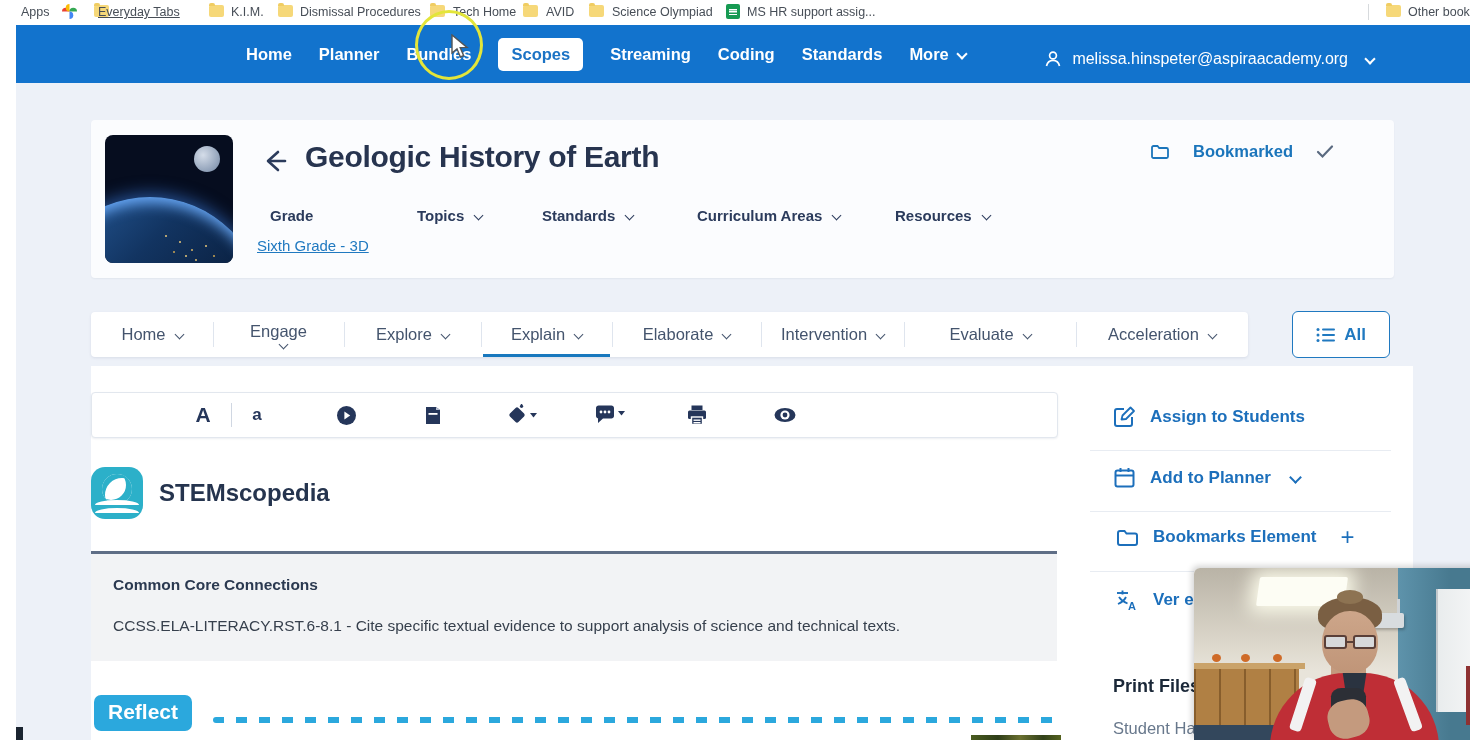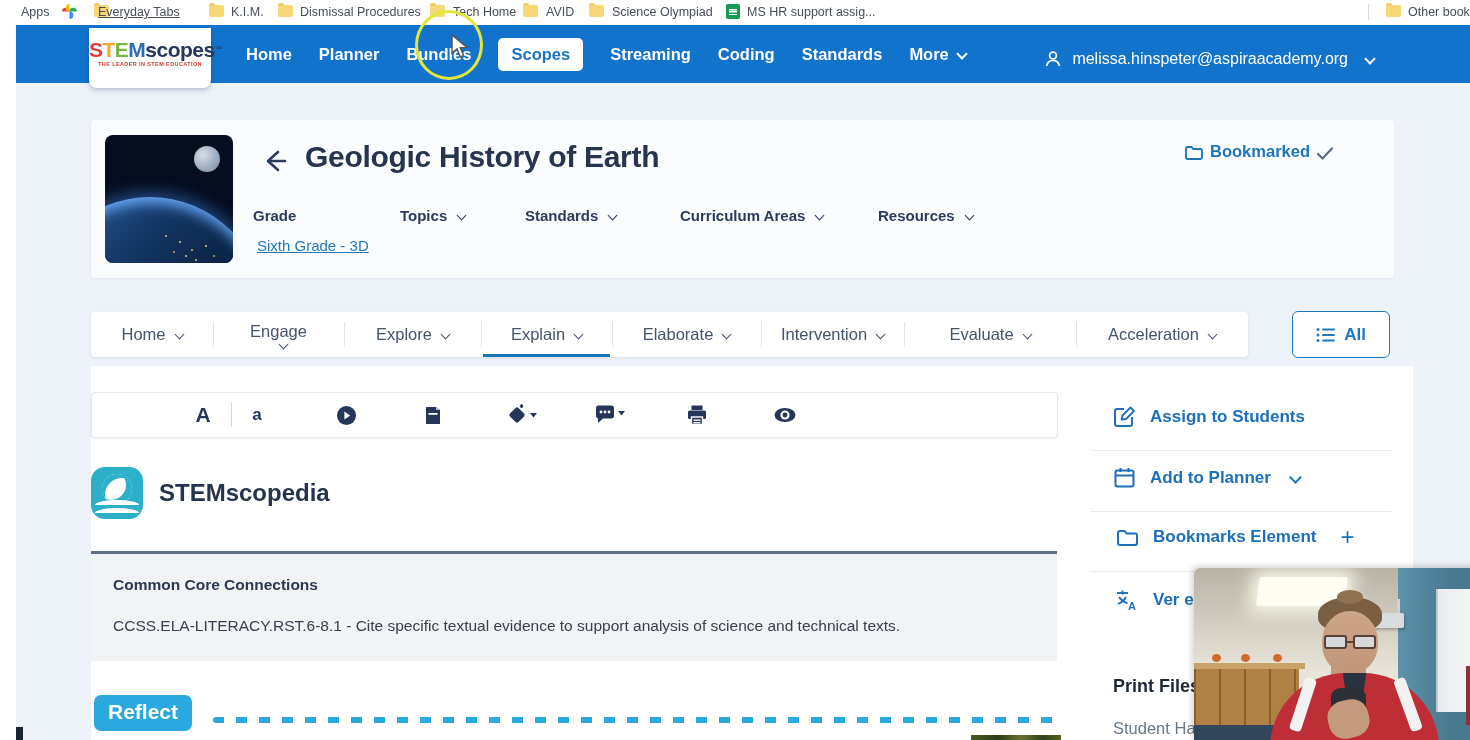--- a/index.html
+++ b/index.html
@@ -48,25 +48,25 @@
   .earth-moon { position:absolute; right:13px; top:11px; width:26px; height:26px; border-radius:50%;
       background:radial-gradient(circle at 35% 35%, #d5dde9, #8fa0b8 70%, #6c7d96); }
   .earth-globe { position:absolute; left:-70px; top:62px; width:230px; height:230px; border-radius:50%;
       background:linear-gradient(135deg,#2a62a4 0%, #123461 35%, #081a36 70%);
       box-shadow:inset 0 8px 14px -2px rgba(110,175,255,.95), 0 -4px 16px rgba(60,130,230,.55); }
   .earth-lights { position:absolute; left:60px; top:100px; width:2px; height:2px; border-radius:50%; background:#e8c87a;
       box-shadow:14px 6px 0 #e8c87a, 26px 14px 0 #d8b463, 40px 10px 0 #e8c87a, 8px 16px 0 #caa552,
                  30px 24px 0 #e0bd6d, 48px 20px 0 #caa552, 20px 20px 0 #e8c87a; }
   .back-btn { position:absolute; left:168px; top:26px; width:30px; height:30px; cursor:pointer; }
   .scope-title { position:absolute; left:214px; top:20px; font-size:30px; font-weight:800; color:#27344f; letter-spacing:-.3px; }
-  .meta-row { position:absolute; left:162px; top:87px; display:flex; }
+  .meta-row { position:absolute; left:179px; top:87px; display:flex; }
   .meta-label { font-size:15px; font-weight:bold; color:#2b3b5c; white-space:nowrap; cursor:pointer; }
   .meta-label .chev { width:7px; height:7px; border-width:1.6px; color:#2b3b5c; margin-left:11px; }
   .grade-link { position:absolute; left:166px; top:117px; font-size:15px; color:#2079c0; text-decoration:underline; cursor:pointer; }
-  .bookmarked { position:absolute; right:60px; top:22px; display:flex; align-items:flex-end; gap:6px; cursor:pointer; }
+  .bookmarked { position:absolute; right:60px; top:22px; display:flex; align-items:center; gap:23px; cursor:pointer; }
   .bookmarked .bk-label { font-size:16.5px; font-weight:600; color:#1b75bb; }
 
   
   .stage-bar { position:absolute; left:75px; top:312px; width:1157px; height:45px; background:#ffffff;
       border-radius:4px; box-shadow:0 1px 3px rgba(30,50,90,.10); display:flex; }
   .stage-tab { position:relative; display:flex; align-items:center; justify-content:center;
       font-size:16.5px; color:#44546d; cursor:pointer; }
   .stage-tab .chev { width:7px; height:7px; border-width:1.6px; margin-left:10px; }
   .stage-tab:nth-child(1){width:122px;} .stage-tab:nth-child(2){width:131px;flex-direction:column;} .stage-tab:nth-child(3){width:137px;}
   .stage-tab:nth-child(4){width:131px;} .stage-tab:nth-child(5){width:149px;} .stage-tab:nth-child(6){width:143px;}
@@ -188,24 +188,20 @@
     <span class="bm-folder" style="left:573px;"></span>
     <span class="bm-item" style="left:596px;">Science Olympiad</span>
     <span class="sheets-ic" style="left:710px;"></span>
     <span class="bm-item" style="left:731px;">MS HR support assig...</span>
     <span class="bm-sep" style="left:1352px;"></span>
     <span class="bm-folder" style="left:1370px;"></span>
     <span class="bm-item" style="left:1392px;">Other bookma</span>
   </div>
 
   <div class="navbar"></div>
-  <div class="logo-card">
-    <div class="logo-line"><span class="l-s">S</span><span class="l-t">T</span><span class="l-e">E</span><span class="l-m">M</span><span class="l-scopes">scopes</span><span class="l-tm">™</span></div>
-    <div class="logo-tag">THE LEADER IN STEM EDUCATION</div>
-  </div>
   <div class="nav-items">
     <span class="nav-link">Home</span>
     <span class="nav-link">Planner</span>
     <span class="nav-link">Bundles</span>
     <span class="nav-link pill">Scopes</span>
     <span class="nav-link">Streaming</span>
     <span class="nav-link">Coding</span>
     <span class="nav-link">Standards</span>
     <span class="nav-link"><span>More</span><span class="chev"></span></span>
   </div>

